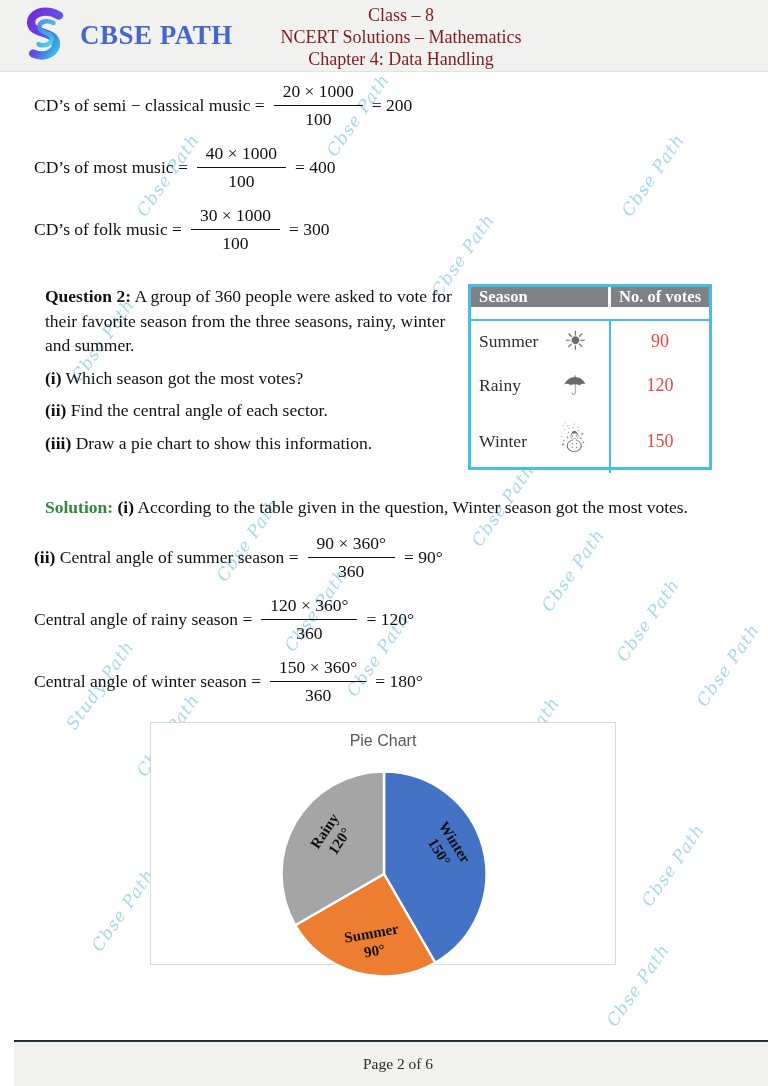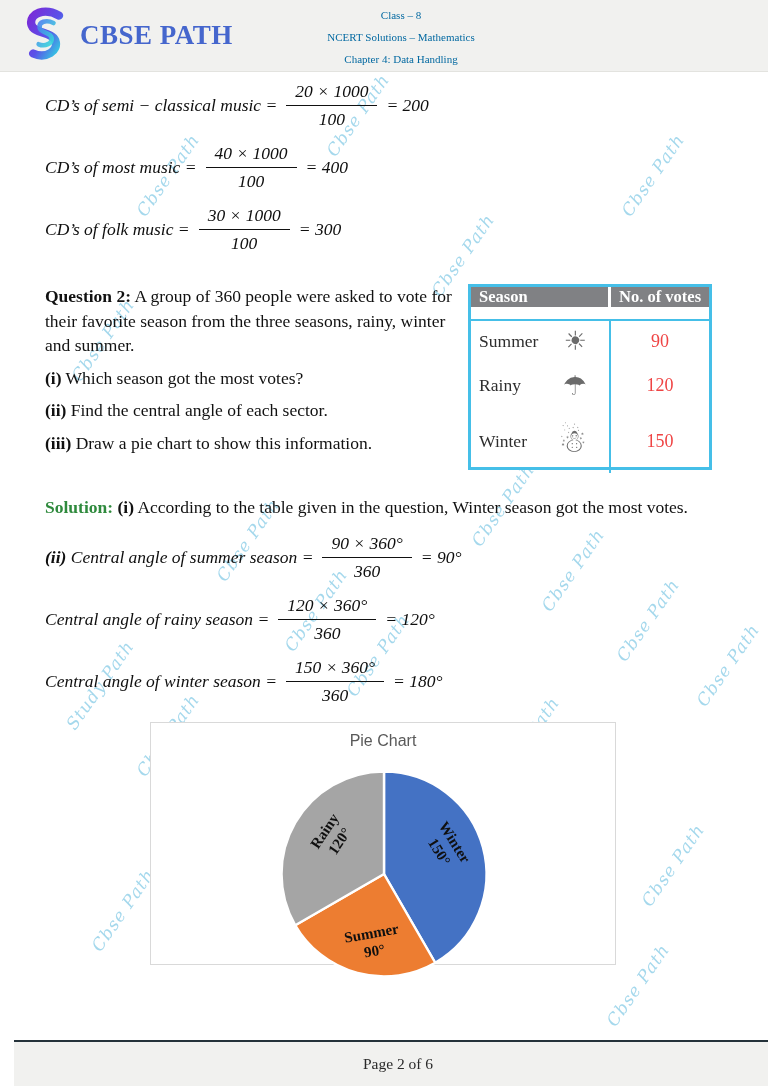--- a/index.html
+++ b/index.html
@@ -15,24 +15,24 @@
     font-size:17px; letter-spacing:1px; color:#8fcfe8; opacity:.8;
     white-space:nowrap; transform:rotate(-55deg); transform-origin:center;
   }
   
   header {
     position:relative; z-index:1; height:72px; background:#f1f1ef;
     border-bottom:1px solid #e3e3df;
   }
   .logo { position:absolute; left:22px; top:5px; display:flex; align-items:center; gap:8px; }
   .logo-text { font-size:27px; font-weight:bold; color:#4566cd; letter-spacing:.5px; }
-  .header-center { text-align:center; padding-top:4px; font-size:11px; line-height:22px; color:#0369a1;margin-left:34px; }
+  .header-center { text-align:center; padding-top:4px; font-size:18px; line-height:22px; color:#7f1d1d;margin-left:34px; }
   
   .content { position:relative; z-index:1; }
-  .fblock { margin-left:45px;font-style:italic; }
+  .fblock { margin-left:34px; }
   .fline {
     display:flex; align-items:center; gap:9px; height:54px; margin-bottom:8px;
     font-size:17.5px; color:#0f0f0f;
   }
   .fline b { font-weight:bold; }
   .frac { display:inline-block; text-align:center; }
   .frac .num { display:block; border-bottom:1.6px solid #111; padding:0 9px 3px; }
   .frac .den { display:block; padding-top:3px; }
   
   .qrow { display:flex; margin:28px 56px 0 45px; justify-content:space-between; }

